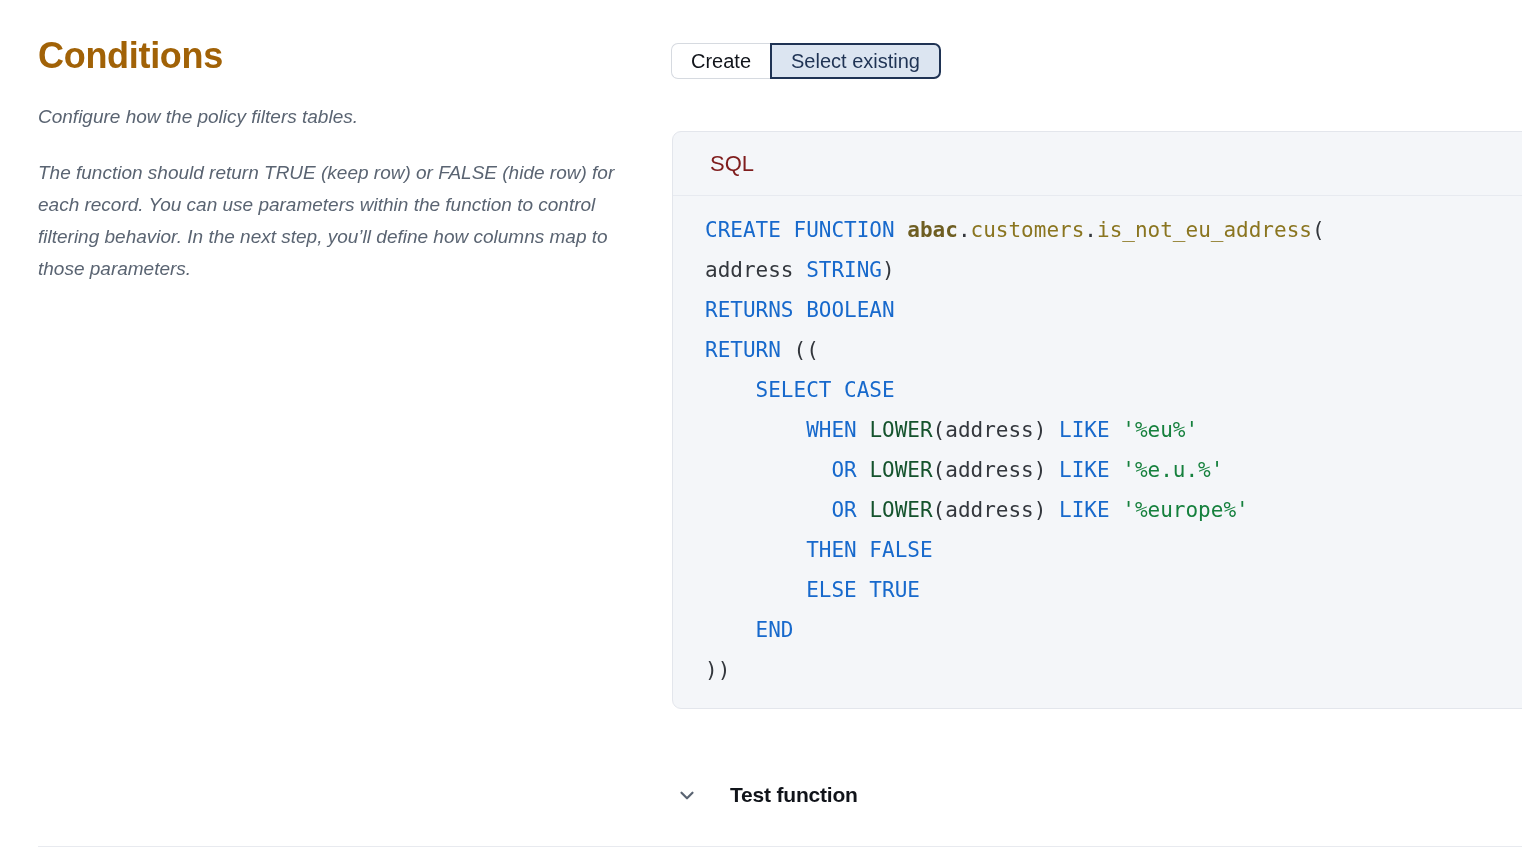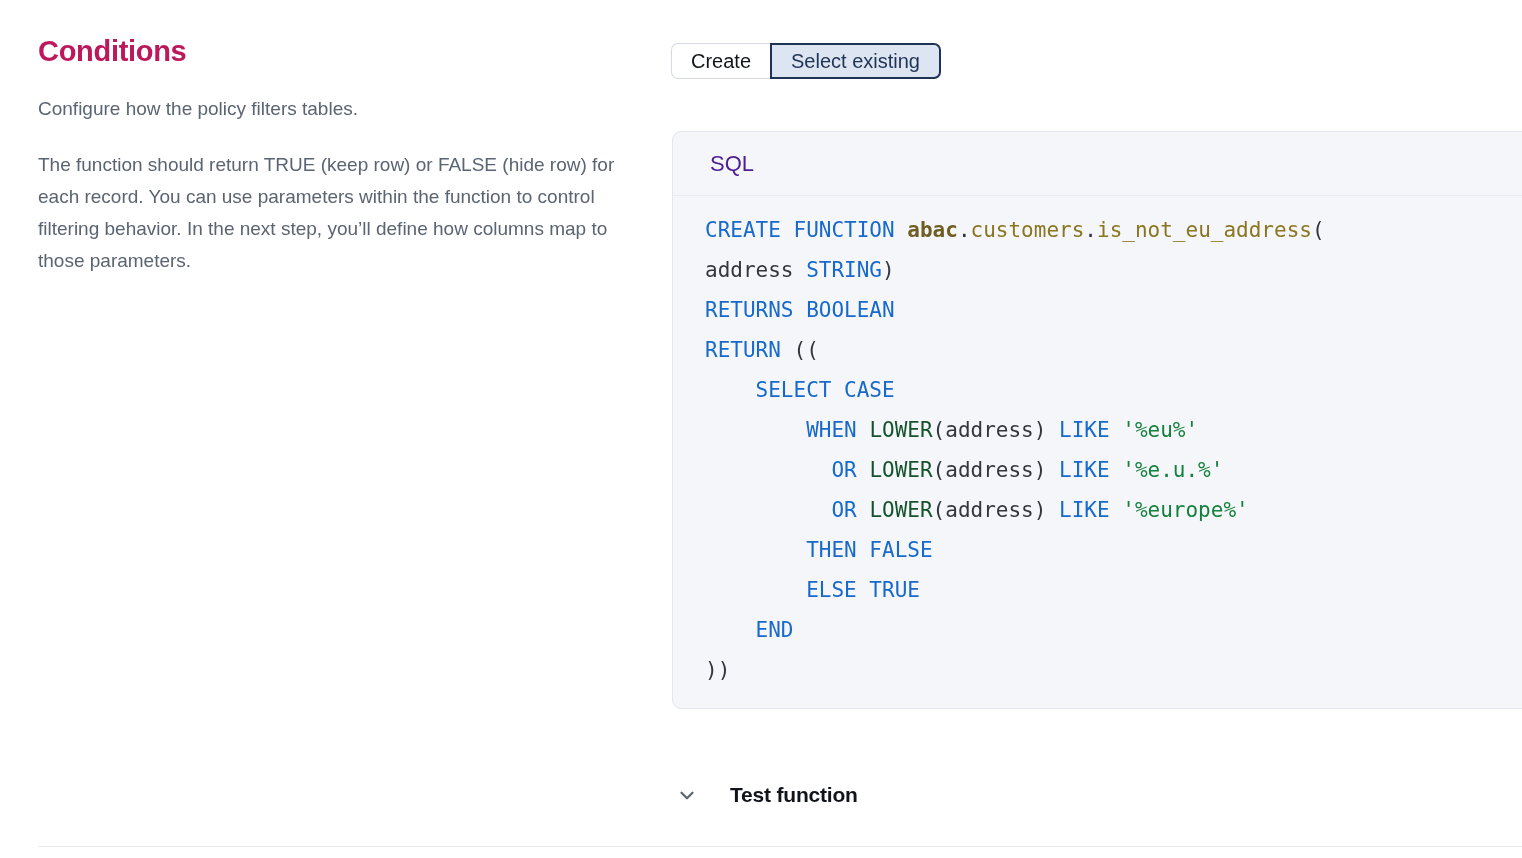--- a/index.html
+++ b/index.html
@@ -17,33 +17,34 @@
   }
 
   
   .left-col {
     position: absolute;
     left: 38px;
     top: 34px;
     width: 600px;
   }
   .page-title {
-    font-size: 29px;
+    font-size: 36px;
     font-weight: bold;
-    color: #be185d;
+    color: #a16207;
     letter-spacing: -0.3px;
     margin: 0 0 24px 0;
     line-height: 1.2;
   }
   .desc-para {
     font-size: 19px;
     line-height: 32px;
     color: #5a6472;
     margin: 0 0 24px 0;
     max-width: 600px;
+    font-style: italic;
   }
   .desc-para.last { margin-bottom: 0; }
 
   
   .segmented {
     position: absolute;
     left: 671px;
     top: 43px;
     display: flex;
     height: 46px;
@@ -100,21 +101,21 @@
     box-sizing: border-box;
   }
   .code-title {
     font-size: 22px;
     font-weight: bold;
     color: #11141a;
     letter-spacing: -0.2px;
   }
   .code-lang {
     font-size: 22px;
-    color: #4c1d95;
+    color: #7f1d1d;
     margin-left: 12px;
   }
   .code-body {
     padding: 14px 0 18px 32px;
     font-family: "DejaVu Sans Mono", monospace;
     font-size: 21px;
     line-height: 40px;
     color: #33373d;
     white-space: pre;
   }

